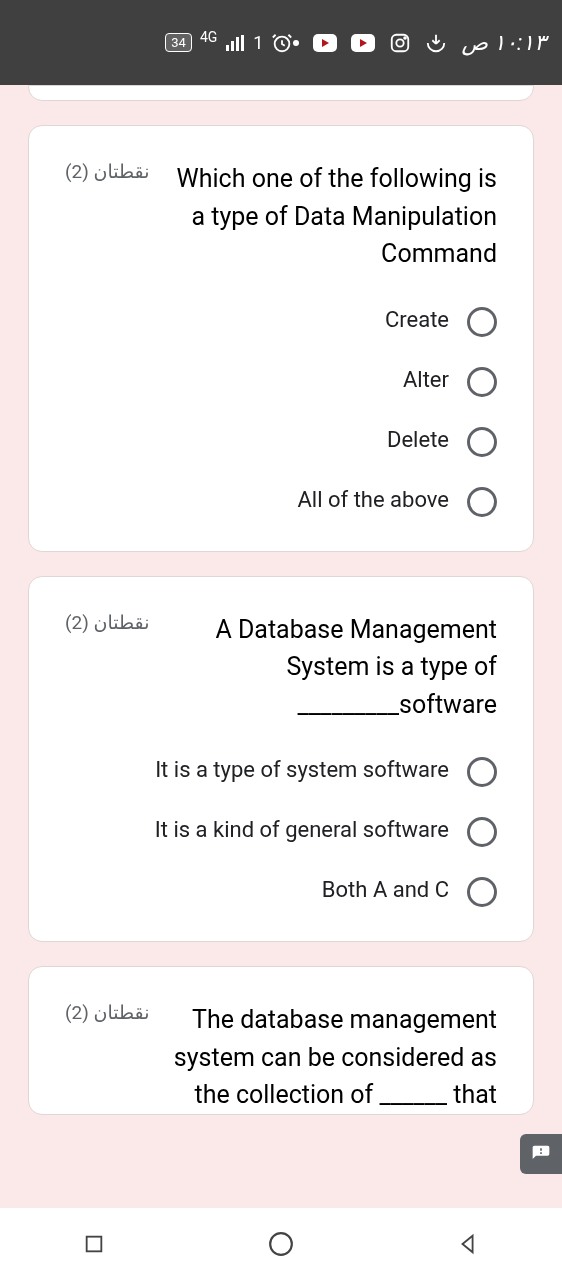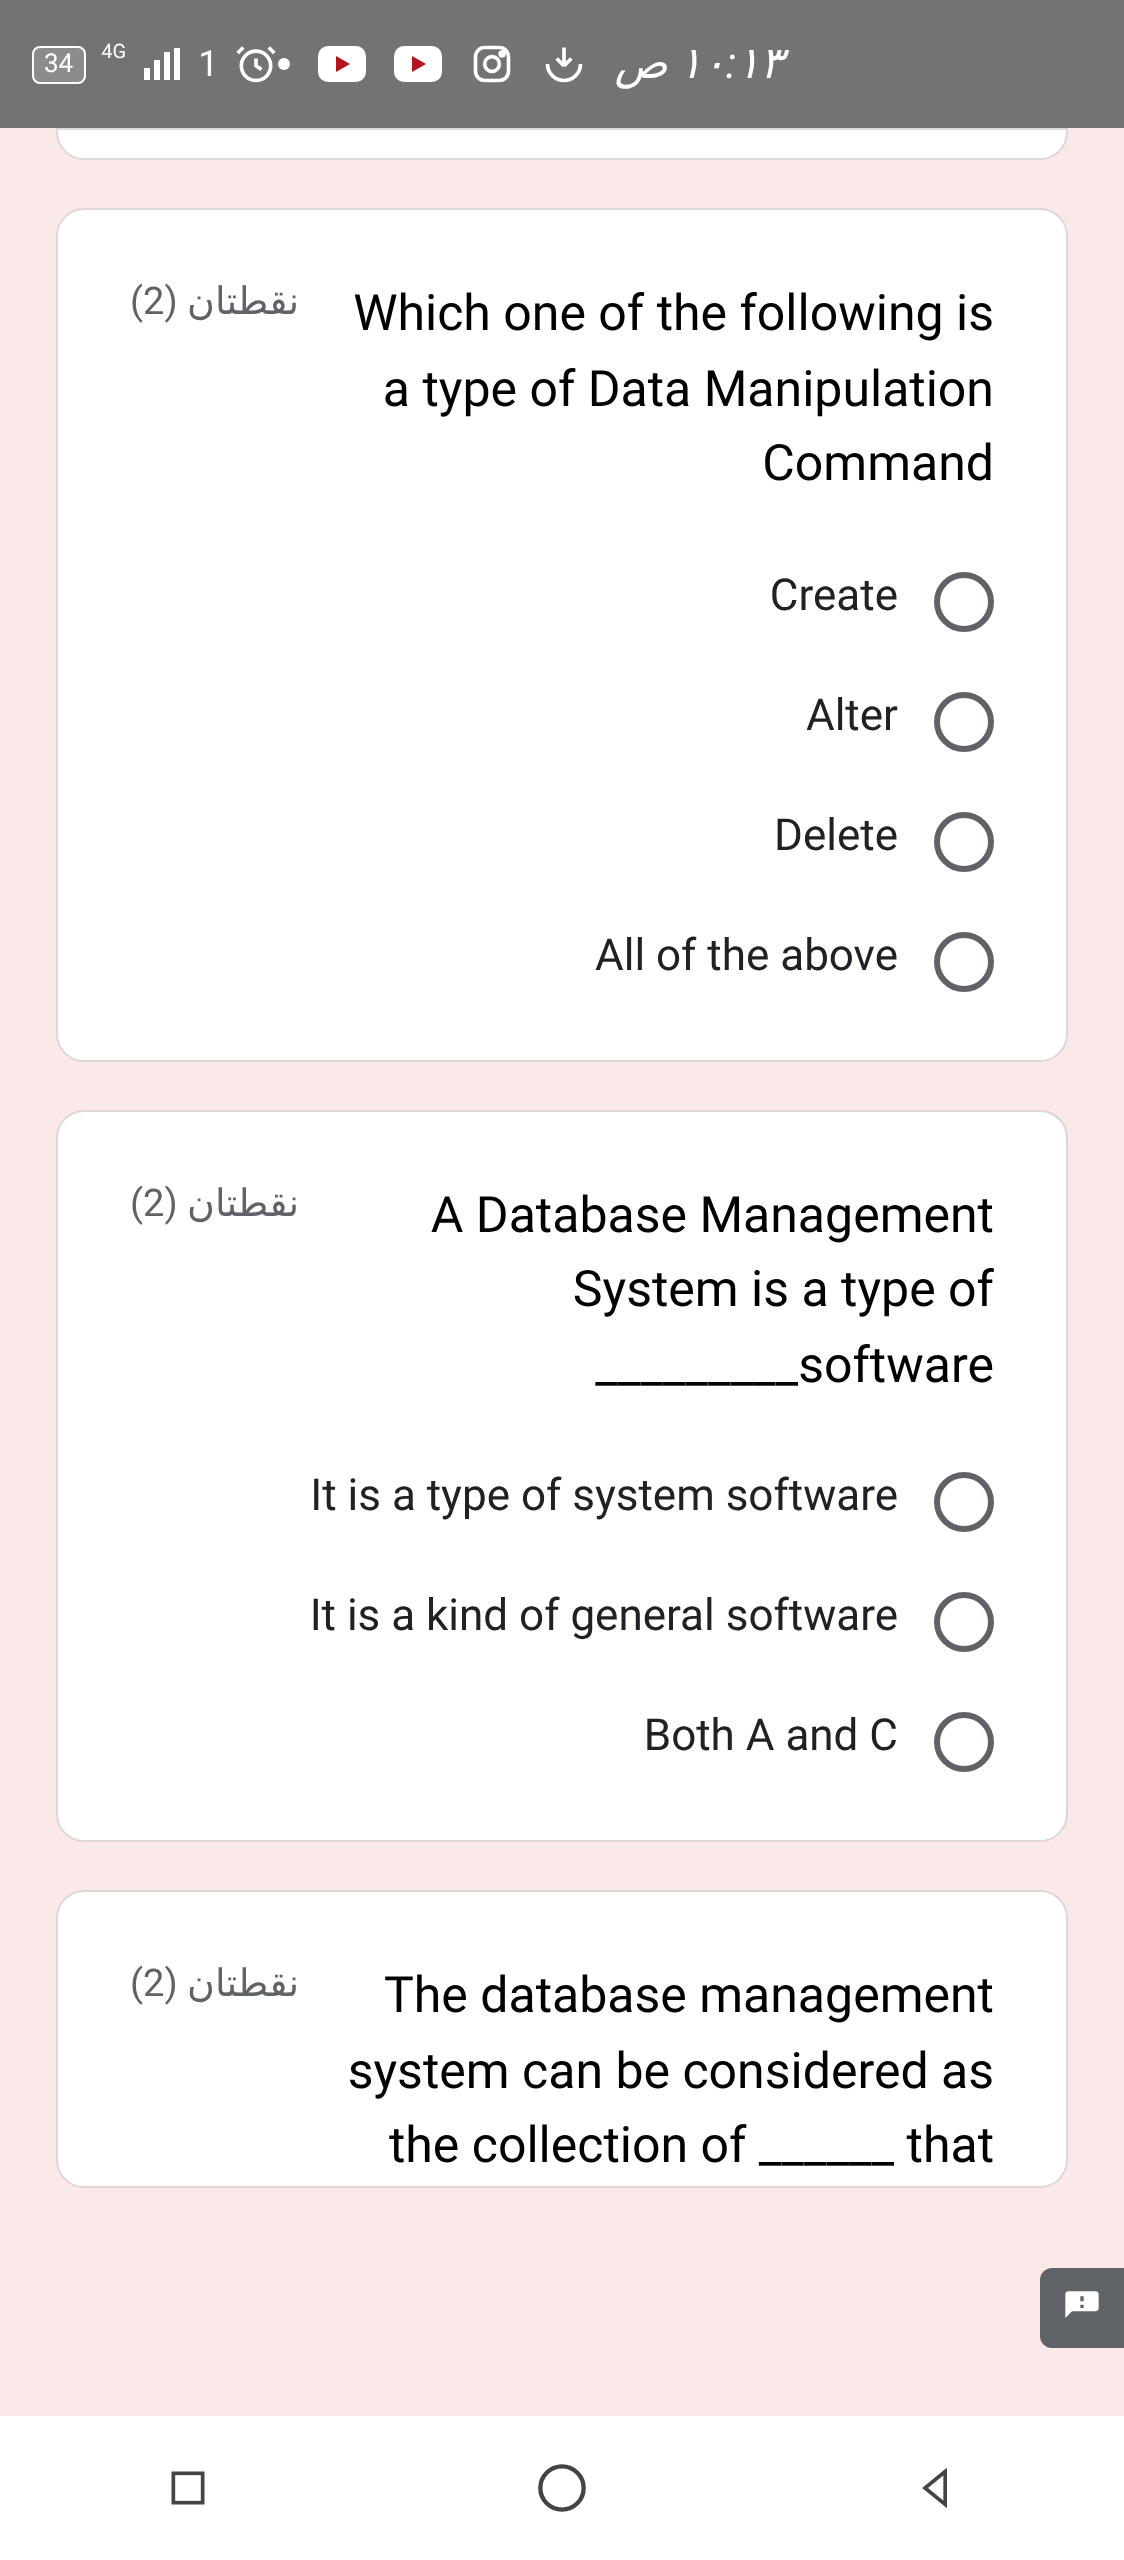--- a/index.html
+++ b/index.html
@@ -5,25 +5,25 @@
 * { margin: 0; padding: 0; box-sizing: border-box; }
 body {
   width: 562px;
   height: 1280px;
   font-family: 'Roboto', Arial, sans-serif;
   background: #fae9e8;
   overflow: hidden;
   position: relative;
 }
 .status-bar {
-  height: 64px;
-  background: #737373;
-  display: flex;
-  align-items: center;
-  justify-content: flex-start;
+  height: 85px;
+  background: #404040;
+  display: flex;
+  align-items: center;
+  justify-content: flex-end;
   padding: 0 16px;
   color: #fff;
 }
 .status-left {
   display: flex;
   align-items: center;
   gap: 8px;
 }
 .bat-badge {
   background: rgba(255,255,255,0.18);
@@ -139,21 +139,21 @@
   align-items: center;
   justify-content: center;
 }
 </style>
 </head>
 <body>
 
 <div class="status-bar">
   <div class="status-left">
     <span class="bat-badge">34</span>
-    <span style="font-size:10px;position:relative;top:-6px;">4G</span>
+    <span style="font-size:14px;position:relative;top:-6px;">4G</span>
     <span class="ic">
       <svg width="20" height="16" viewBox="0 0 20 16">
           <path d="M1 16h3V10H1zM6 16h3V6H6zM11 16h3V2h-3zM16 16h3V0h-3z" fill="#fff"></path>
         </svg>
     </span>
     <span class="ic" style="font-size:18px;">1</span>
     <span class="ic">
       <svg width="22" height="22" viewBox="0 0 24 24" fill="none" stroke="#fff" stroke-width="2">
           <circle cx="12" cy="13" r="8"></circle>
           <path d="M12 9v4l3 2M5 3L2 6M22 6l-3-3"></path>

